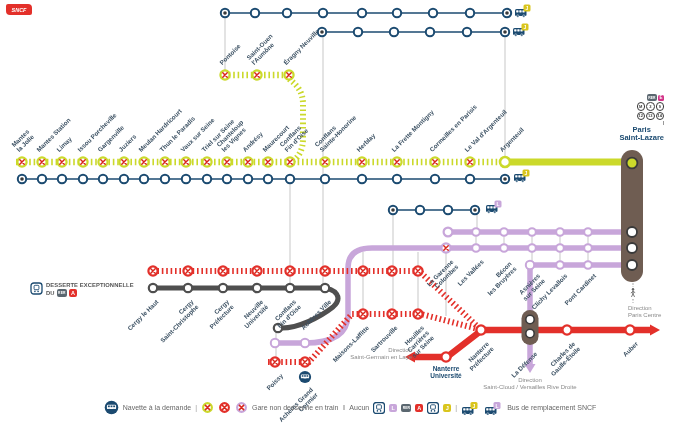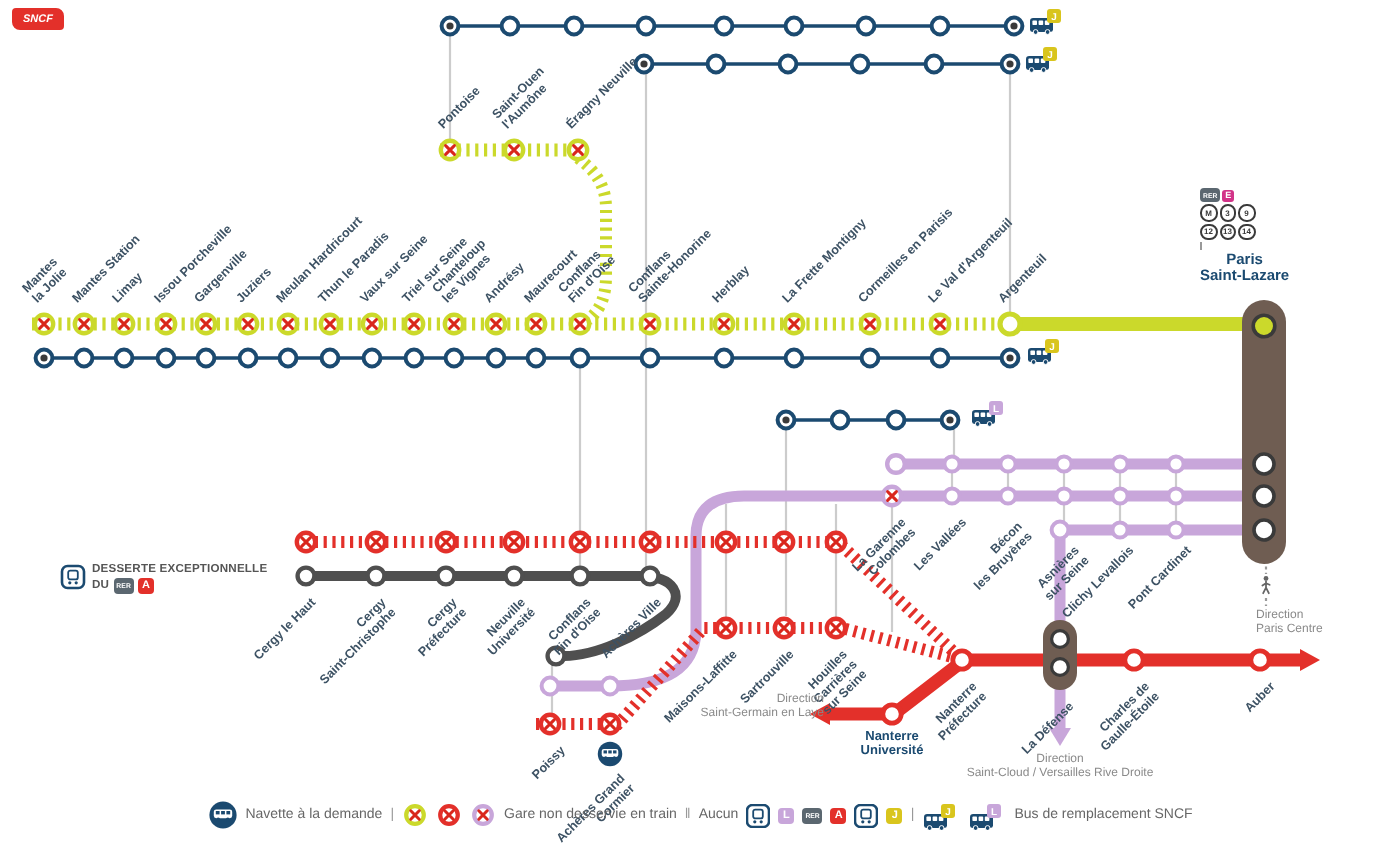--- a/index.html
+++ b/index.html
@@ -9,21 +9,21 @@
   #labels{position:absolute;left:0;top:0;width:700px;height:423px;pointer-events:none;}
   .lbl{position:absolute;font-size:6.3px;font-weight:700;line-height:7px;color:#3d5264;white-space:pre;}
   .lbl.above{transform-origin:0 100%;transform:rotate(-45deg);text-align:left;}
   .lbl.below{transform-origin:100% 0;transform:rotate(-45deg);text-align:right;}
   .pre{white-space:pre;}
   .dirtxt{position:absolute;font-size:6px;line-height:7px;color:#8a8a8a;}
   .boldstation{position:absolute;font-size:6.5px;line-height:7px;font-weight:700;color:#1b4a70;text-align:center;}
   #logo{position:absolute;left:6px;top:4px;width:26px;height:11px;background:#e3302a;border-radius:2px 4px 2px 4px;
         color:#fff;font-size:5.5px;font-weight:700;font-style:italic;display:flex;align-items:center;justify-content:center;}
   
-  #psl{position:absolute;left:600px;top:94px;width:64px;display:flex;flex-direction:column;align-items:flex-start;gap:1px;}
+  #psl{position:absolute;left:600px;top:94px;width:64px;display:flex;flex-direction:column;align-items:flex-end;gap:1px;}
   .chiprow{display:flex;gap:1px;align-items:center;}
   .chip{display:inline-flex;align-items:center;justify-content:center;font-weight:700;color:#fff;}
   .chip.rer{background:#5b6770;border-radius:2px;font-size:3.4px;padding:1px 1.5px;height:5px;}
   .chip.sq{width:6px;height:6px;border-radius:1.5px;font-size:4.5px;}
   .mcirc{width:6.5px;height:6.5px;border-radius:50%;border:1px solid #3a3a3a;background:#fff;color:#3a3a3a;
          font-size:4px;font-weight:700;display:inline-flex;align-items:center;justify-content:center;}
   #psl .tick{width:1px;height:4px;background:#999;}
   #psl .name{font-size:7.5px;line-height:8px;font-weight:700;color:#1b4a70;text-align:center;}
   
   #desserte{position:absolute;left:30px;top:282px;display:flex;gap:3px;align-items:flex-start;color:#555;}

